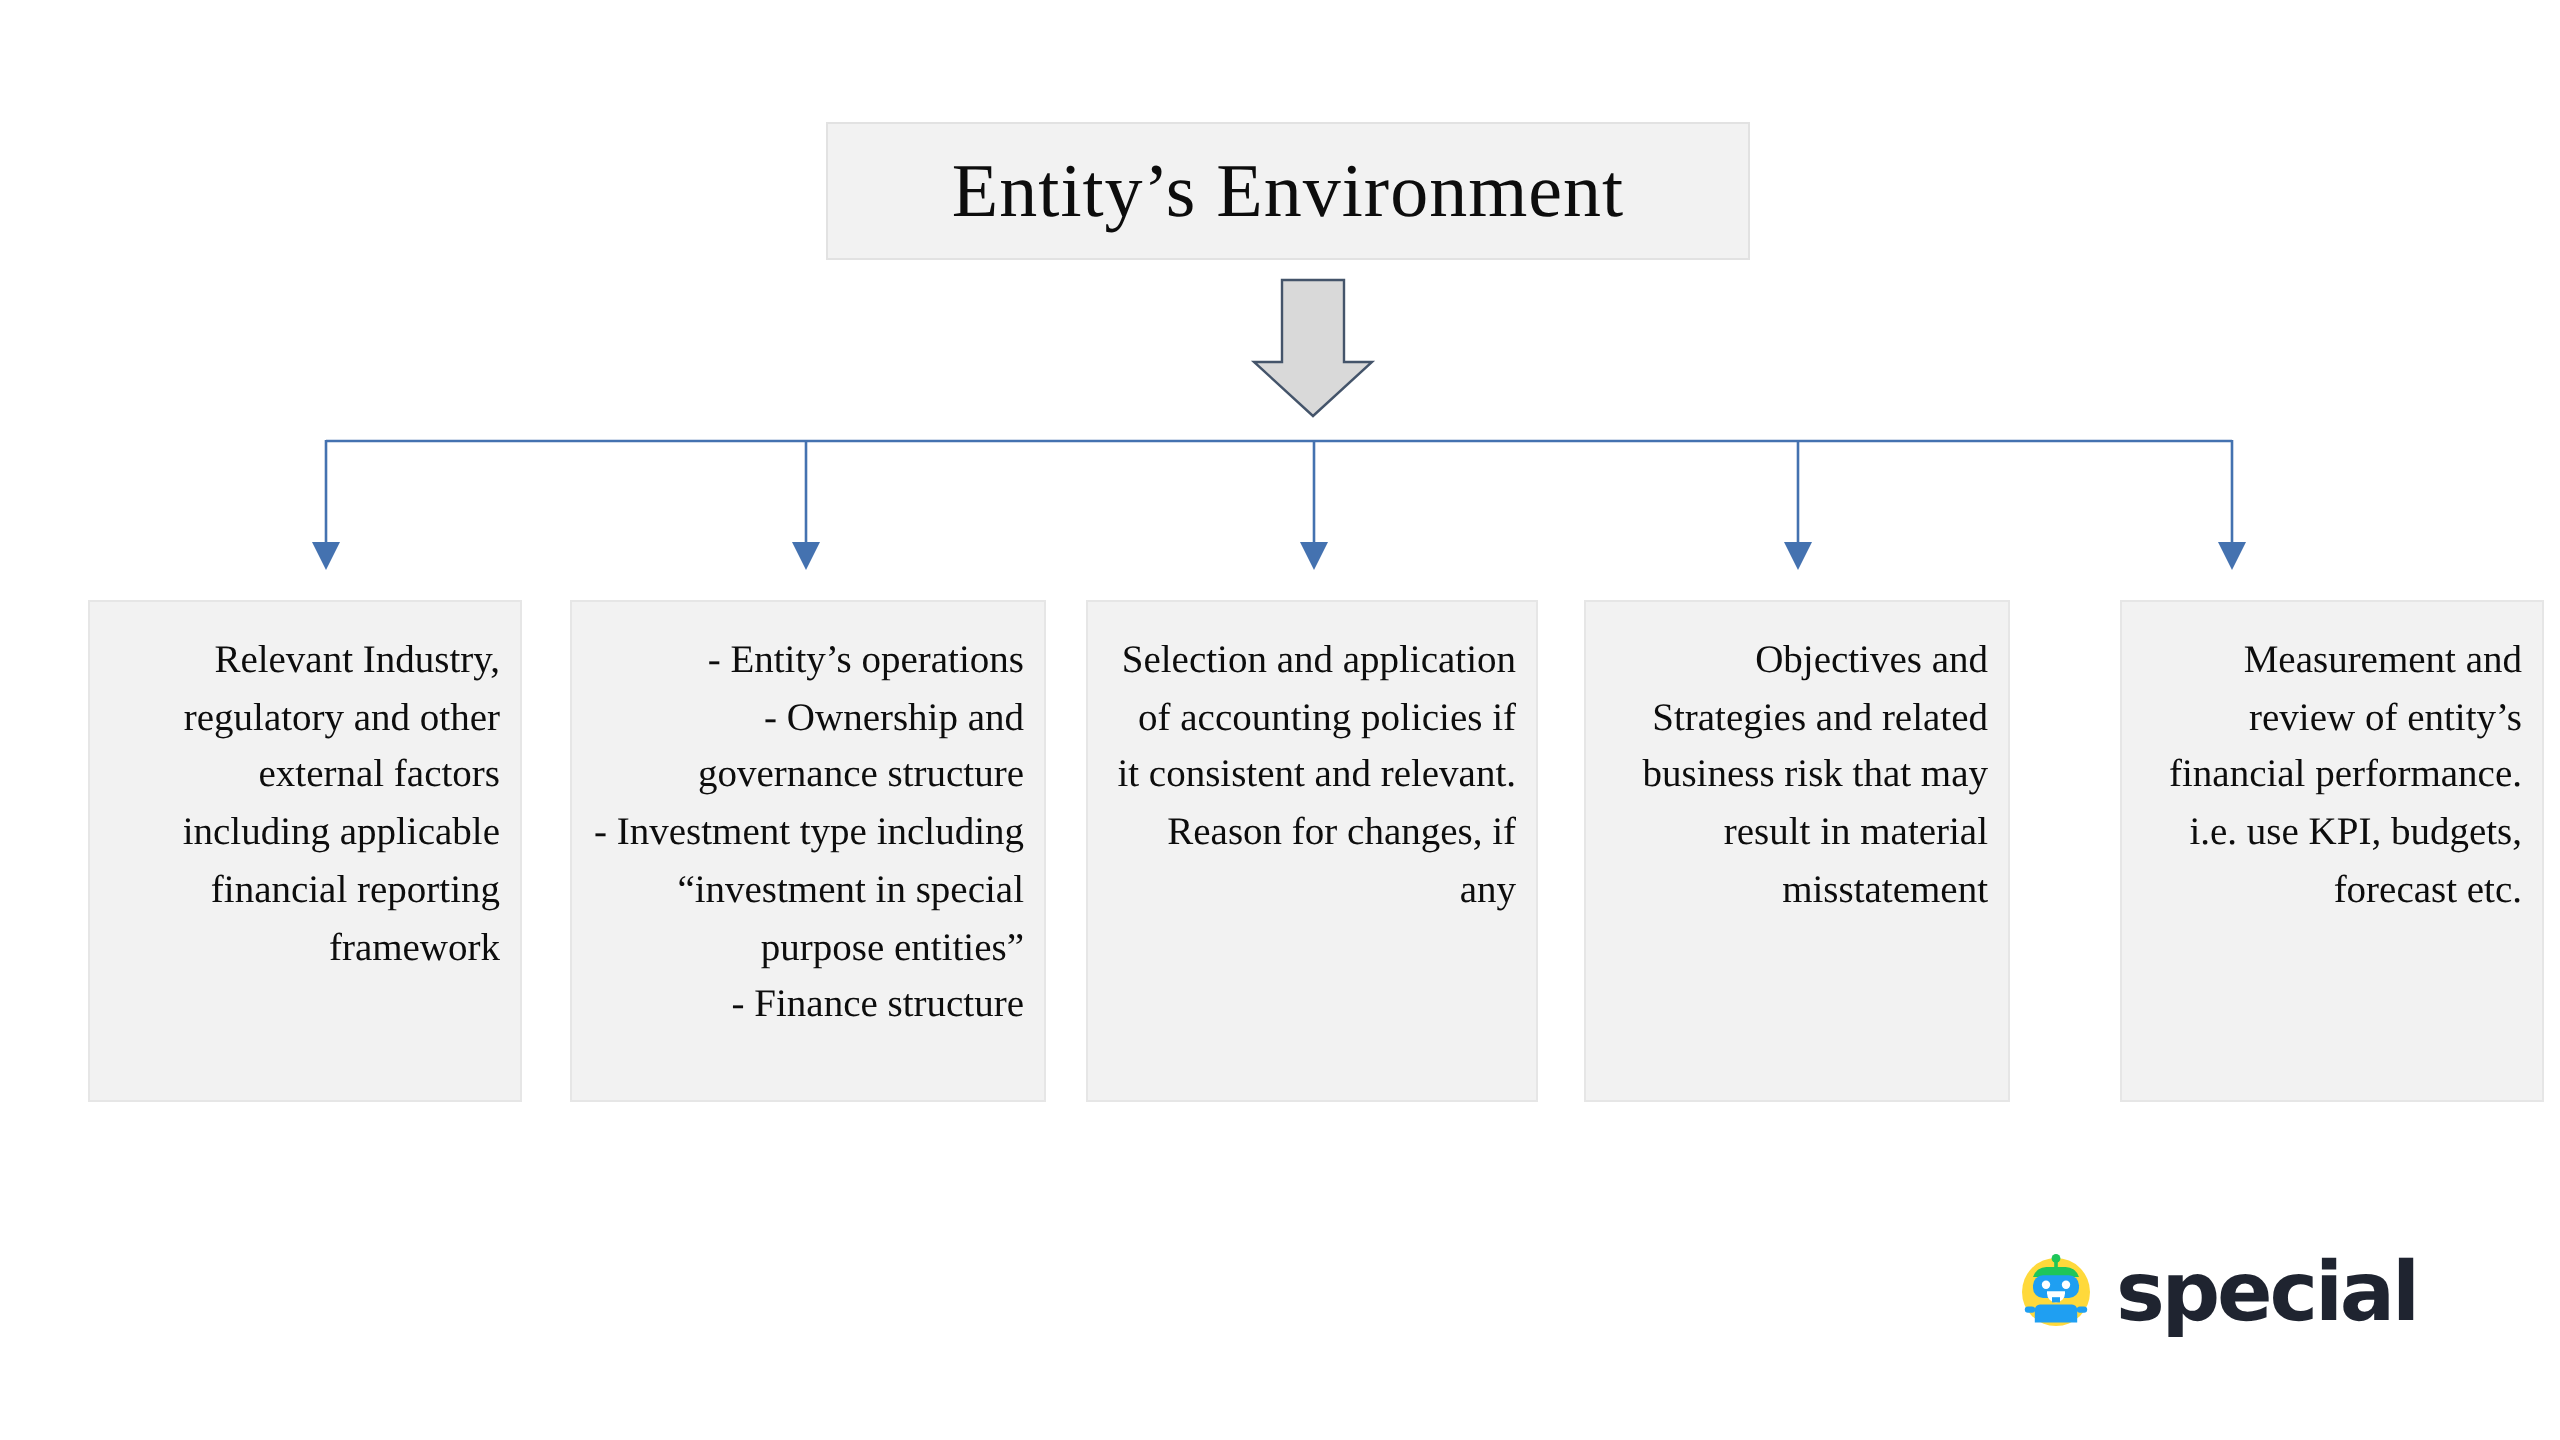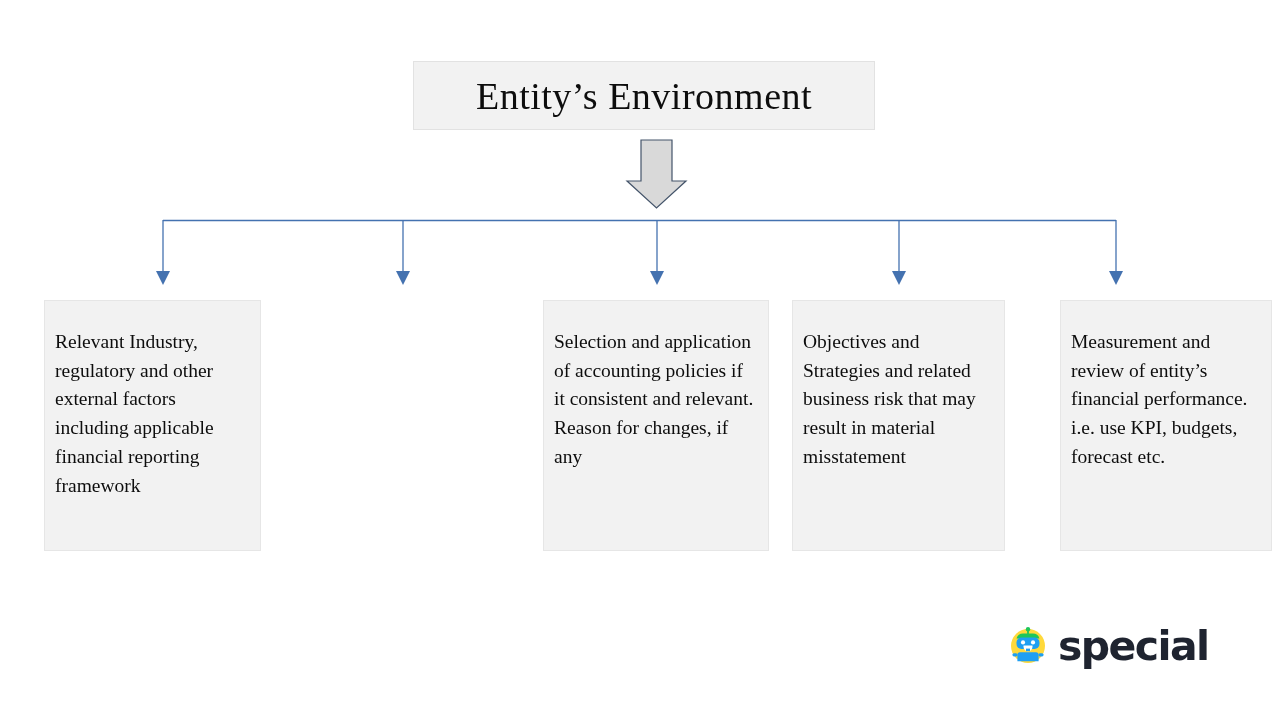--- a/index.html
+++ b/index.html
@@ -11,20 +11,21 @@
     height: 720px;
     background: #ffffff;
     font-family: "Liberation Serif", "DejaVu Serif", serif;
     overflow: hidden;
     position: relative;
   }
   #canvas {
     position: relative;
     width: 1280px;
     height: 720px;
+    text-align: right;
   }
 
   
   .title-box {
     position: absolute;
     left: 413px;
     top: 61px;
     width: 462px;
     height: 69px;
     background: #f2f2f2;
@@ -53,21 +54,21 @@
   }
 
   
   .leaf-box {
     position: absolute;
     top: 300px;
     height: 251px;
     background: #f2f2f2;
     border: 1px solid #e6e6e6;
     box-sizing: border-box;
-    padding: 27px 10px 6px 10px;
+    padding: 16px 10px 6px 10px;
   }
   .leaf-text {
     font-size: 19.5px;
     line-height: 28.7px;
     color: #0d0d0d;
     white-space: pre-line;
     display: block;
   }
 
   #box-0 { left: 44px;   width: 217px; }
@@ -125,20 +126,26 @@
     <polygon points="156,271 170,271 163,285" fill="#4472b0"></polygon>
     <polygon points="396,271 410,271 403,285" fill="#4472b0"></polygon>
     <polygon points="650,271 664,271 657,285" fill="#4472b0"></polygon>
     <polygon points="892,271 906,271 899,285" fill="#4472b0"></polygon>
     <polygon points="1109,271 1123,271 1116,285" fill="#4472b0"></polygon>
   </svg>
 
   <div class="leaf-box" id="box-0">
     <span class="leaf-text">Relevant Industry, regulatory and other external factors including applicable financial reporting framework</span>
   </div>
+  <div class="leaf-box" id="box-1">
+    <span class="leaf-text">- Entity’s operations
+- Ownership and governance structure
+- Investment type including “investment in special purpose entities”
+- Finance structure</span>
+  </div>
   <div class="leaf-box" id="box-3">
     <span class="leaf-text">Objectives and Strategies and related business risk that may result in material misstatement</span>
   </div>
   <div class="leaf-box" id="box-2">
     <span class="leaf-text">Selection and application of accounting policies if it consistent and relevant. Reason for changes, if any</span>
   </div>
   <div class="leaf-box" id="box-4">
     <span class="leaf-text">Measurement and review of entity’s financial performance. i.e. use KPI, budgets, forecast etc.</span>
   </div>
 

